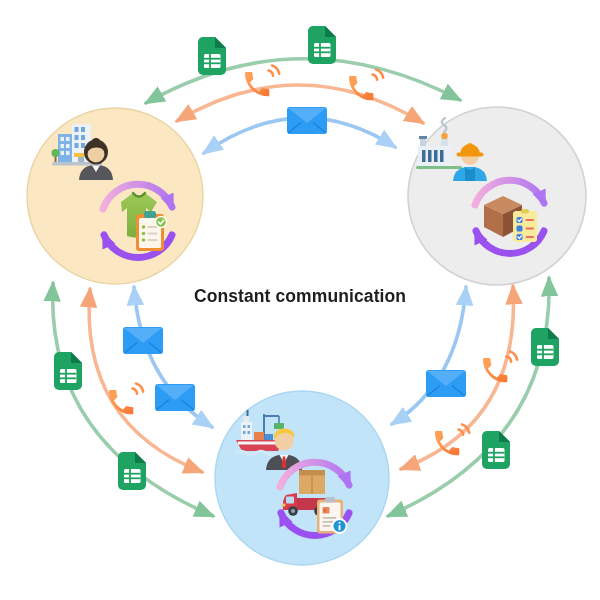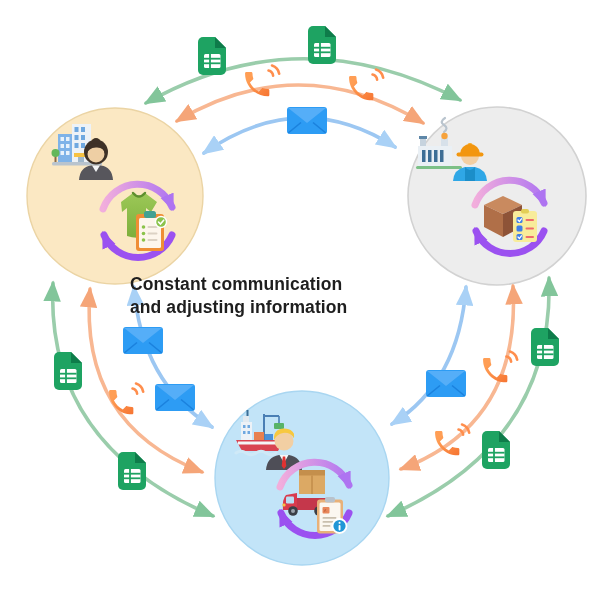--- a/index.html
+++ b/index.html
@@ -21,22 +21,22 @@
   .diagram-svg{position:absolute;left:0;top:0;}
   .arc{fill:none;stroke-width:3.6;stroke-linecap:round;}
   .arc-green{stroke:var(--arc-green);}
   .arc-orange{stroke:var(--arc-orange);}
   .arc-blue{stroke:var(--arc-blue);}
   .mk-green{fill:var(--arc-green-head);}
   .mk-orange{fill:var(--arc-orange-head);}
   .mk-blue{fill:var(--arc-blue-head);}
   .mk-violet{fill:var(--cycle-violet);}
   .mk-purple{fill:var(--cycle-purple);}
-  .caption{position:absolute;left:50%;top:273px;transform:translateX(-50%);
-           width:340px;text-align:left;color:var(--caption-color);
+  .caption{position:absolute;left:50%;top:285px;transform:translateX(-50%);
+           width:340px;text-align:center;color:var(--caption-color);
            font-size:17.5px;line-height:23px;font-weight:700;letter-spacing:0.1px;}
   .caption span{display:block;}
 </style>
 </head>
 <body>
 
 <div class="stage">
 
 <svg class="diagram-svg" width="600" height="600" viewBox="0 0 600 600">
   <defs>
@@ -301,16 +301,15 @@
       </g>
       <circle cx="22.5" cy="29" r="7" fill="#2196D6" stroke="#FFFFFF" stroke-width="1.8"></circle>
       <rect x="21.6" y="24.8" width="1.9" height="2" rx="0.9" fill="#FFFFFF"></rect>
       <rect x="21.6" y="28" width="1.9" height="5.4" rx="0.9" fill="#FFFFFF"></rect>
     </g>
   </g>
 </svg>
 
 <div class="caption">
   <span>Constant communication</span>
-  <span>and adjusting information</span>
 </div>
 
 </div>
 
 </body></html>

